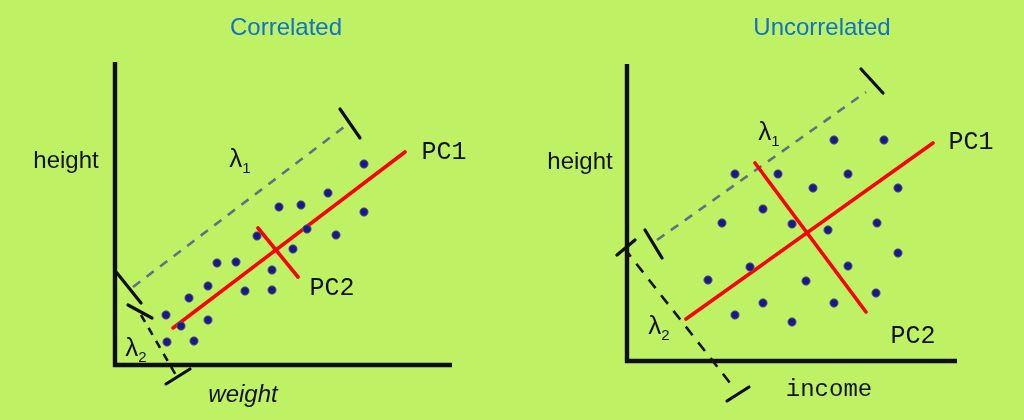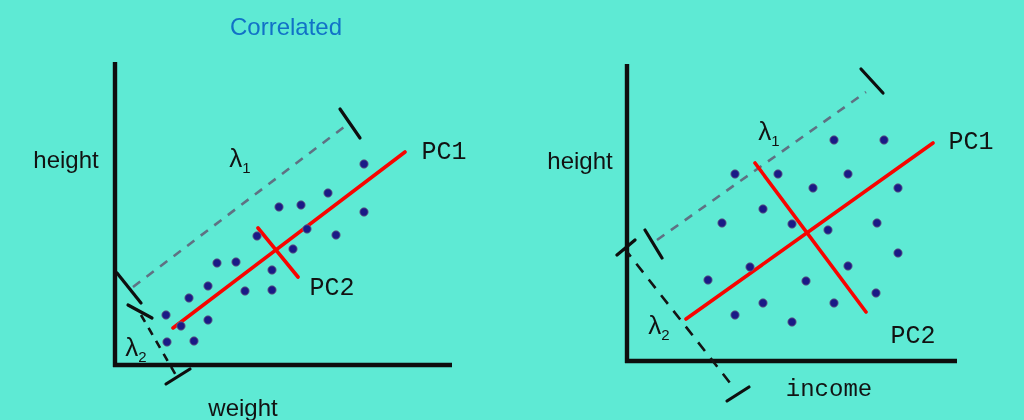--- a/index.html
+++ b/index.html
@@ -1,27 +1,27 @@
 <!DOCTYPE html>
 <html><head>
 <meta charset="utf-8">
 <style>
   html,body{margin:0;padding:0;background:#fff;}
-  .stage{position:relative;width:1024px;height:420px;background:#5eead4;overflow:hidden;}
+  .stage{position:relative;width:1024px;height:420px;background:#bef264;overflow:hidden;}
   .stage svg{position:absolute;left:0;top:0;}
   .lbl{position:absolute;transform:translate(-50%,-50%);white-space:nowrap;color:#121212;line-height:1;}
   .sans{font-family:"Liberation Sans",sans-serif;font-size:24px;}
   .title{font-family:"Liberation Sans",sans-serif;font-size:24px;color:#1171C7;}
   .serif{font-family:Liberation Mono, monospace;font-size:25px;}
   .lam{font-family:Liberation Sans, sans-serif;font-size:26px;}
   .lam sub{font-size:15px;line-height:0;}
   
   #l-title{left:286px;top:27px;}   #r-title{left:822px;top:27px;}
   #l-ylab{left:66px;top:160px;}    #r-ylab{left:580px;top:161px;}
-  #l-xlab{left:243px;top:408px;}   #r-xlab{left:829px;top:390px;font-family:Liberation Mono, monospace;}
+  #l-xlab{left:243px;top:394px;font-style:italic;}   #r-xlab{left:829px;top:390px;font-family:Liberation Mono, monospace;}
   #l-pc1{left:444px;top:152px;}    #r-pc1{left:971px;top:142px;}
   #l-pc2{left:332px;top:288px;}    #r-pc2{left:913px;top:336px;}
   #l-lam1{left:240px;top:158px;}   #r-lam1{left:769px;top:131px;}
   #l-lam2{left:136px;top:347px;}   #r-lam2{left:659px;top:325px;}
 </style>
 </head>
 <body>
 
 <div class="stage">
   <svg id="plot" width="1024" height="420" viewBox="0 0 1024 420">
@@ -95,19 +95,20 @@
     </svg>
 
   <span class="lbl title" id="l-title">Correlated</span>
   <span class="lbl sans" id="l-ylab">height</span>
   <span class="lbl sans" id="l-xlab">weight</span>
   <span class="lbl serif" id="l-pc1">PC1</span>
   <span class="lbl serif" id="l-pc2">PC2</span>
   <span class="lbl lam" id="l-lam1"><span>λ</span><sub>1</sub></span>
   <span class="lbl lam" id="l-lam2"><span>λ</span><sub>2</sub></span>
 
+  <span class="lbl title" id="r-title">Uncorrelated</span>
   <span class="lbl sans" id="r-ylab">height</span>
   <span class="lbl sans" id="r-xlab">income</span>
   <span class="lbl serif" id="r-pc1">PC1</span>
   <span class="lbl serif" id="r-pc2">PC2</span>
   <span class="lbl lam" id="r-lam1"><span>λ</span><sub>1</sub></span>
   <span class="lbl lam" id="r-lam2"><span>λ</span><sub>2</sub></span>
 </div>
 
 </body></html>

